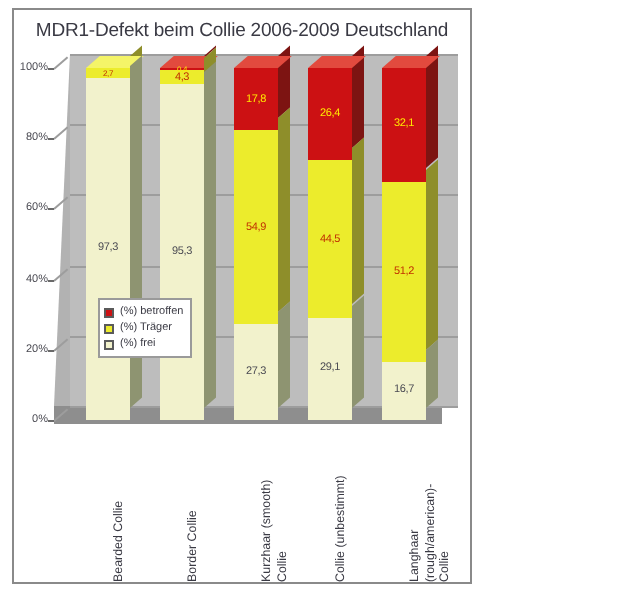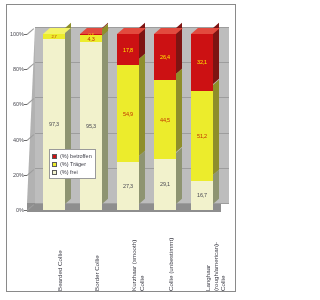--- a/index.html
+++ b/index.html
@@ -227,20 +227,21 @@
     transform-origin: left top;
     transform: rotate(-90deg) translate(-100%, 0);
     white-space: pre-line;
   }
 </style>
 </head>
 <body>
 
 <div id="chart-frame">
 
+  <div id="chart-title">MDR1-Defekt beim Collie 2006-2009 Deutschland</div>
 
   <div id="plot-wrap">
     <div id="side-wall"></div>
     <div id="back-wall"></div>
     <div id="floor-slant"></div>
     <div id="floor"></div>
 
     <div id="gridlines">
         <div class="gridline" style="top: 176px;"></div>
         <div class="gridline-slant" style="top: 183px;"></div>

